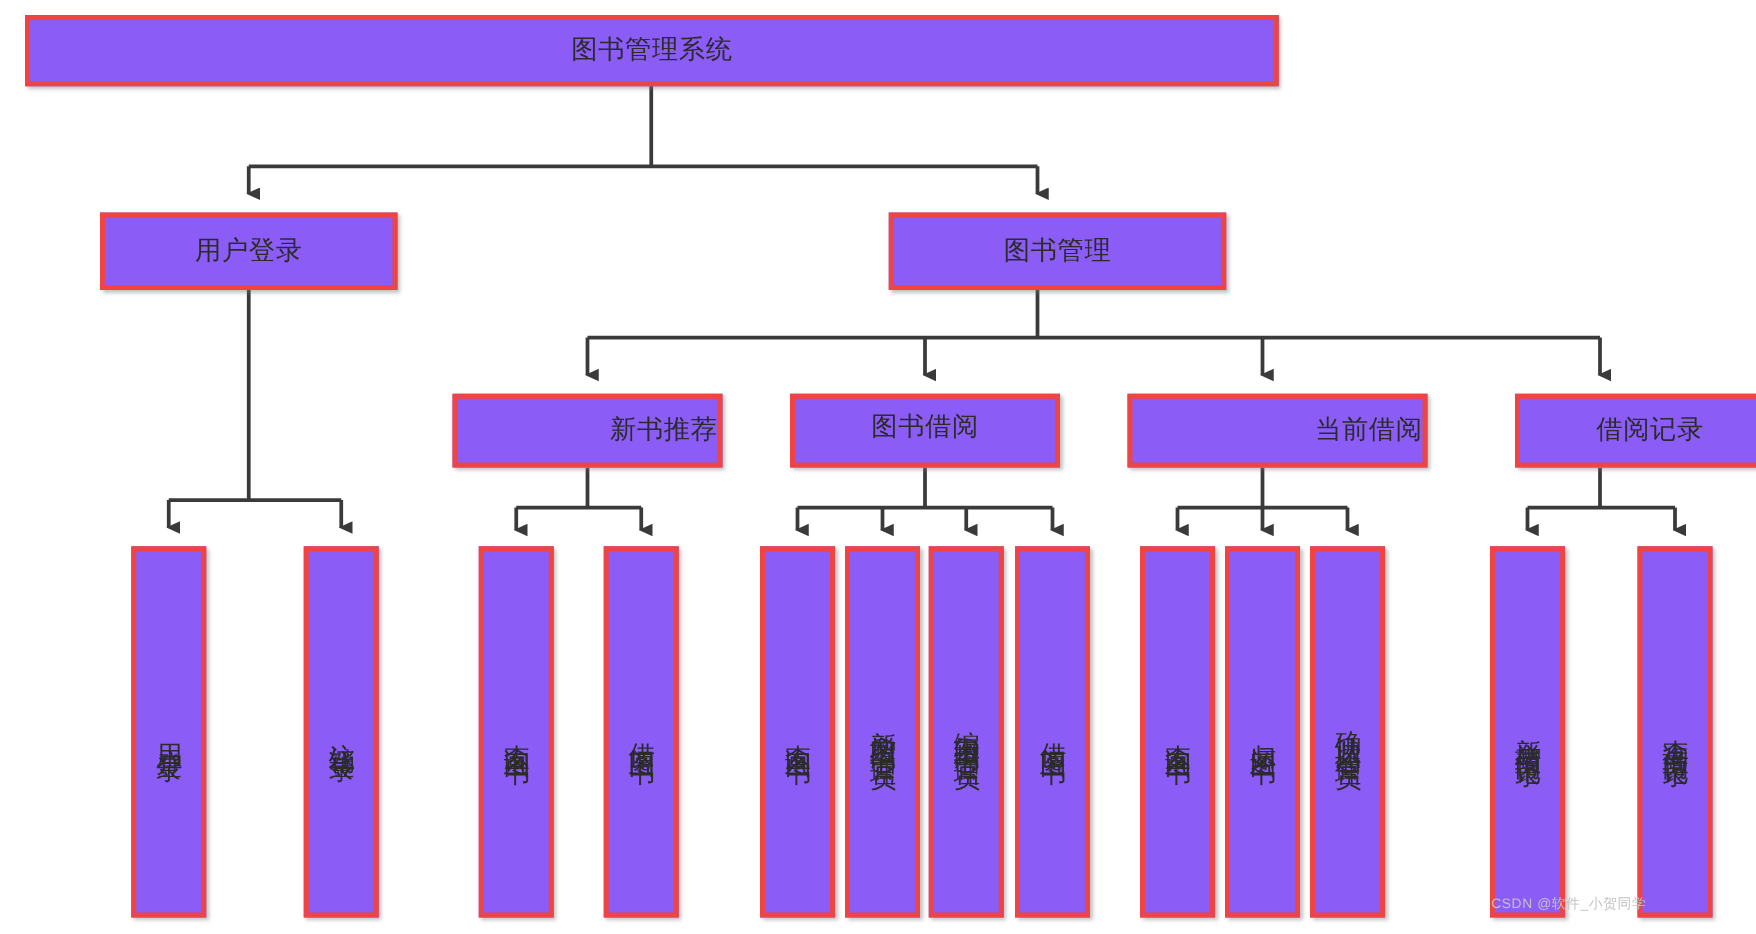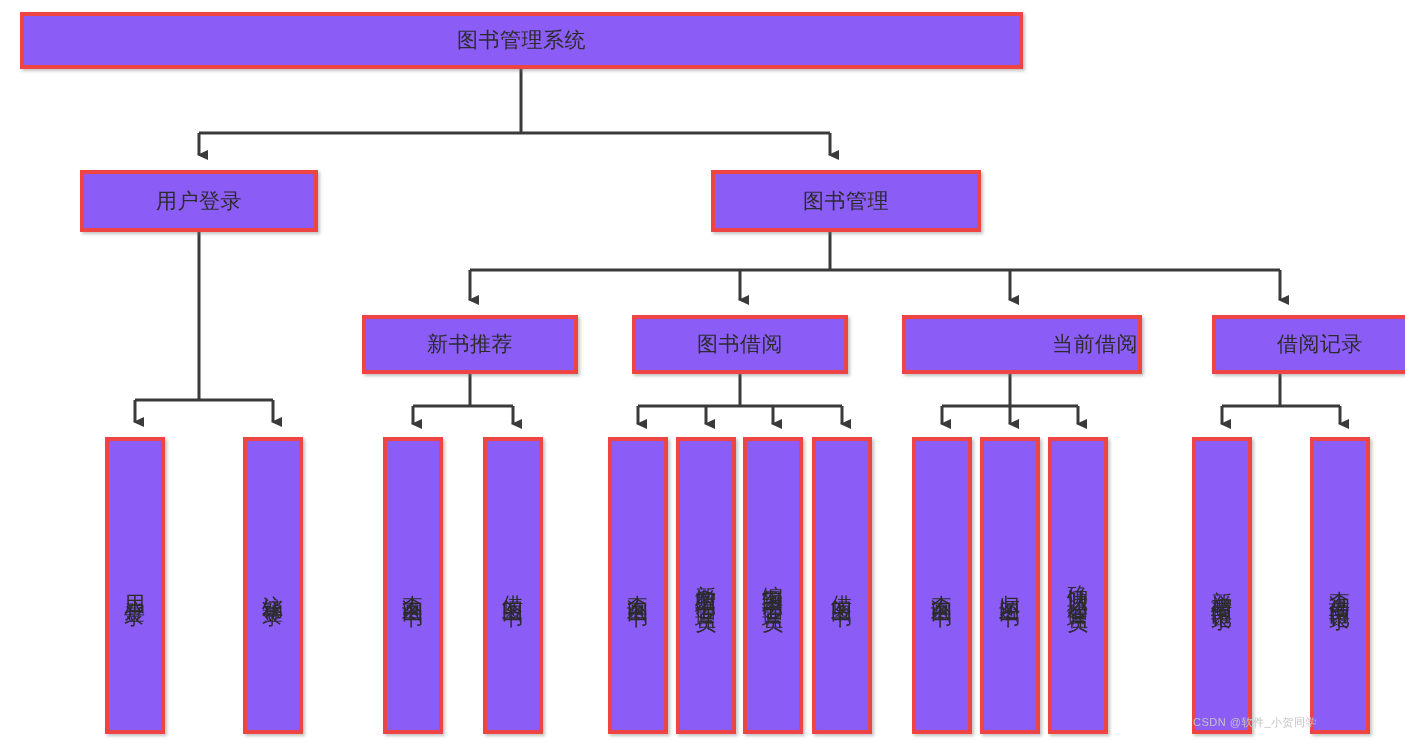--- a/index.html
+++ b/index.html
@@ -124,25 +124,25 @@
   </div>
 
   <div class="node-box" style="left:80px; top:170px; width:238px; height:62px;">
     <span class="node-label">用户登录</span>
   </div>
 
   <div class="node-box" style="left:711px; top:170px; width:270px; height:62px;">
     <span class="node-label">图书管理</span>
   </div>
 
-  <div class="node-box" style="left:362px; top:315px; width:216px; height:59px;">
+  <div class="node-box" style="left:362px; top:315px; width:216px; height:59px;justify-content:flex-end;">
     <span class="node-label">新书推荐</span>
   </div>
 
-  <div class="node-box" style="left:632px; top:315px; width:216px; height:59px;">
+  <div class="node-box" style="left:632px; top:315px; width:216px; height:59px;font-family:Liberation Mono, monospace;">
     <span class="node-label">图书借阅</span>
   </div>
 
   <div class="node-box" style="left:902px; top:315px; width:240px; height:59px;justify-content:flex-end;">
     <span class="node-label">当前借阅</span>
   </div>
 
   <div class="node-box" style="left:1172px; top:315px; width:216px; height:59px;margin-left:40px;">
     <span class="node-label">借阅记录</span>
   </div>

